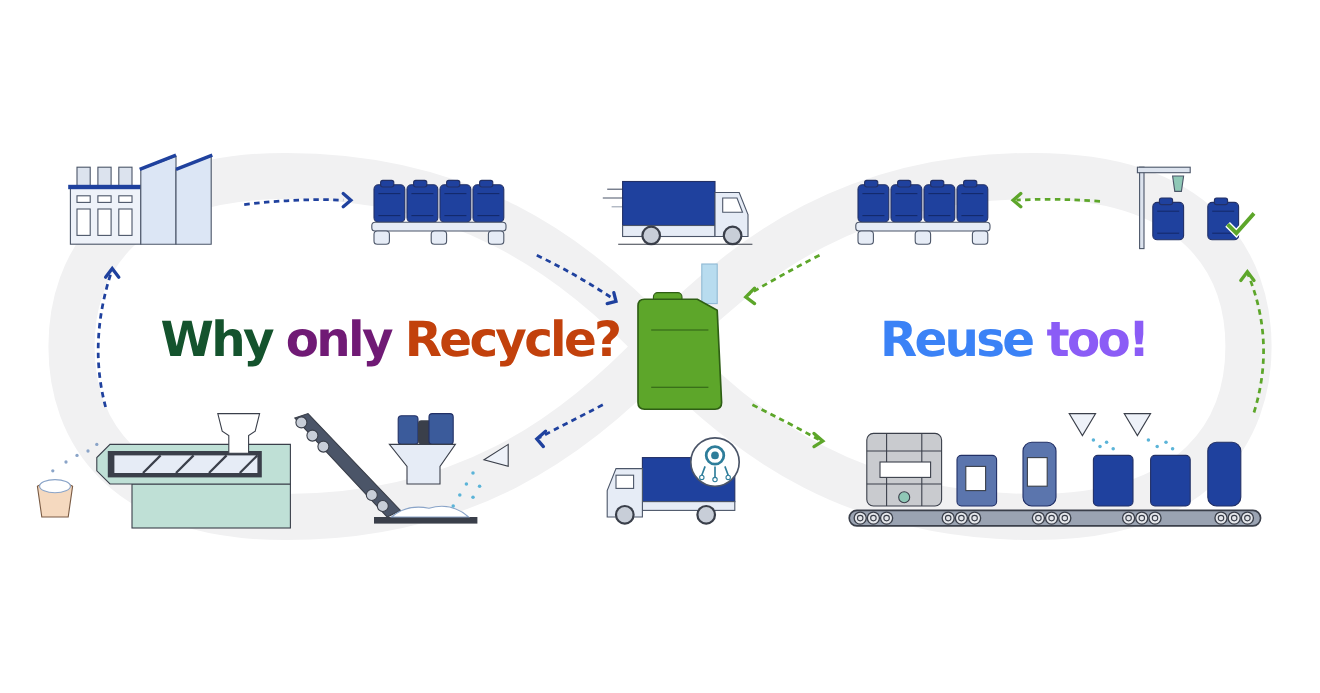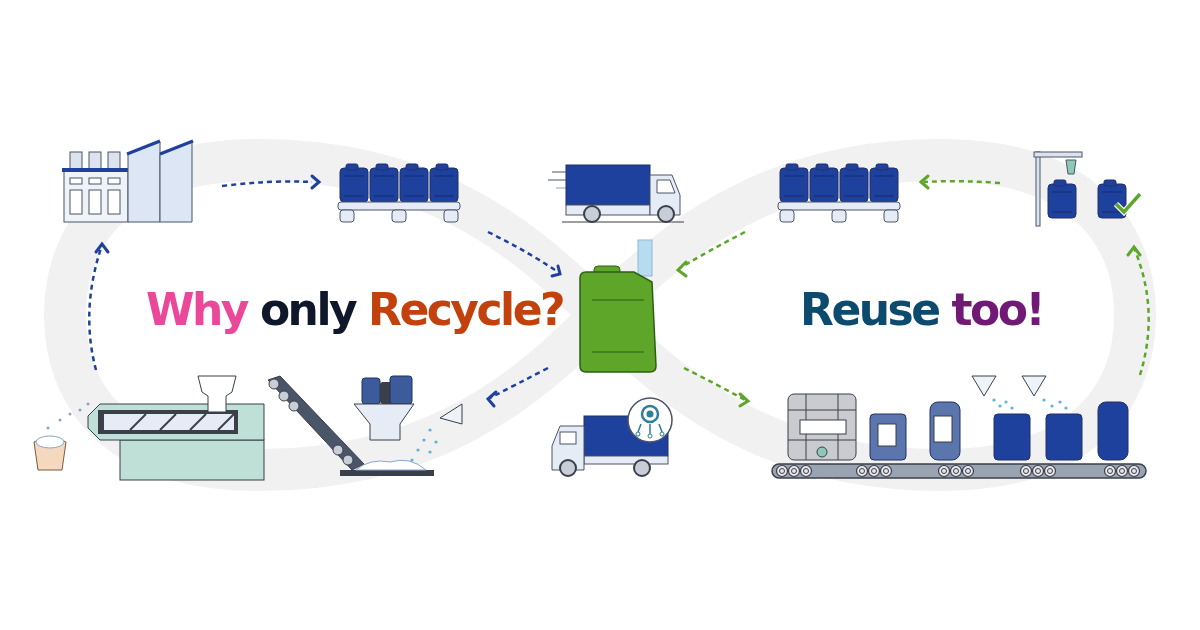--- a/index.html
+++ b/index.html
@@ -10,27 +10,27 @@
   .h-right{left:800px;top:284px;}
 </style>
 </head>
 <body>
 
 <svg class="layer" viewBox="0 0 1200 630">
   <path d="M600 315 C 520 230, 420 160, 260 160 C 110 160, 65 240, 65 315 C 65 390, 110 470, 260 470 C 420 470, 520 400, 600 315 C 680 230, 780 160, 940 160 C 1090 160, 1135 240, 1135 315 C 1135 390, 1090 470, 940 470 C 780 470, 680 400, 600 315 Z" fill="none" stroke="#f1f1f2" stroke-width="42"></path>
 </svg>
 
 <div class="headline h-left">
-  <span style="color:#ec4899">Why</span>
-  <span style="color:#0f172a">only</span>
+  <span style="color:#14532d">Why</span>
+  <span style="color:#701a75">only</span>
   <span style="color:#c2410c">Recycle?</span>
 </div>
 <div class="headline h-right">
-  <span style="color:#0c4a6e">Reuse</span>
-  <span style="color:#701a75">too!</span>
+  <span style="color:#3b82f6">Reuse</span>
+  <span style="color:#8b5cf6">too!</span>
 </div>
 
 <svg class="layer" viewBox="0 0 1200 630">
   <defs>
     <g id="canister">
       <rect x="0" y="4" width="28" height="34" rx="4" fill="#1f419e" stroke="#223066" stroke-width="1"></rect>
       <rect x="6" y="0" width="12" height="6" rx="2" fill="#1f419e" stroke="#223066" stroke-width="1"></rect>
       <line x1="4" y1="12" x2="24" y2="12" stroke="#142a6b" stroke-width="1"></line>
       <line x1="4" y1="32" x2="24" y2="32" stroke="#142a6b" stroke-width="1"></line>
     </g>

